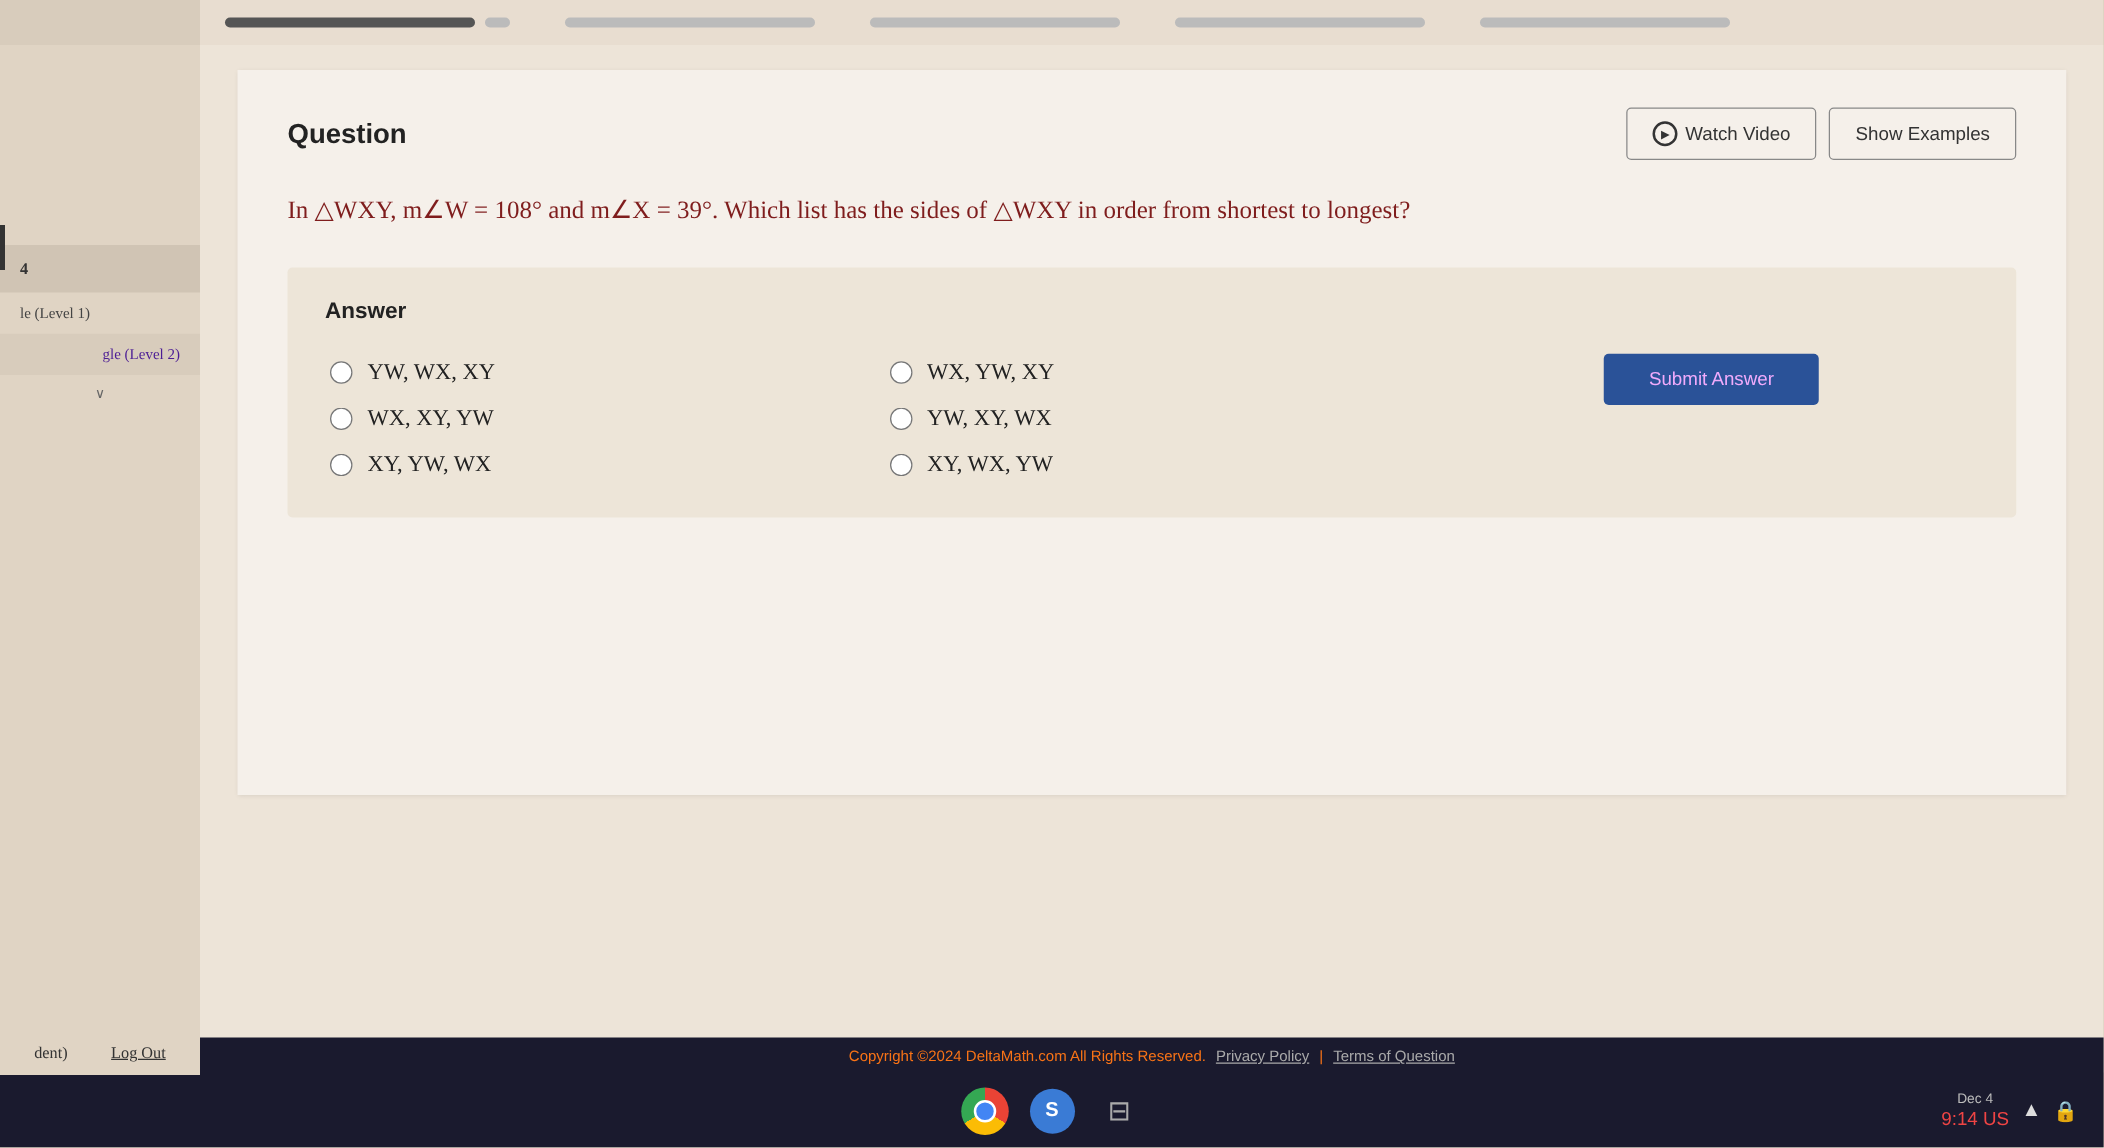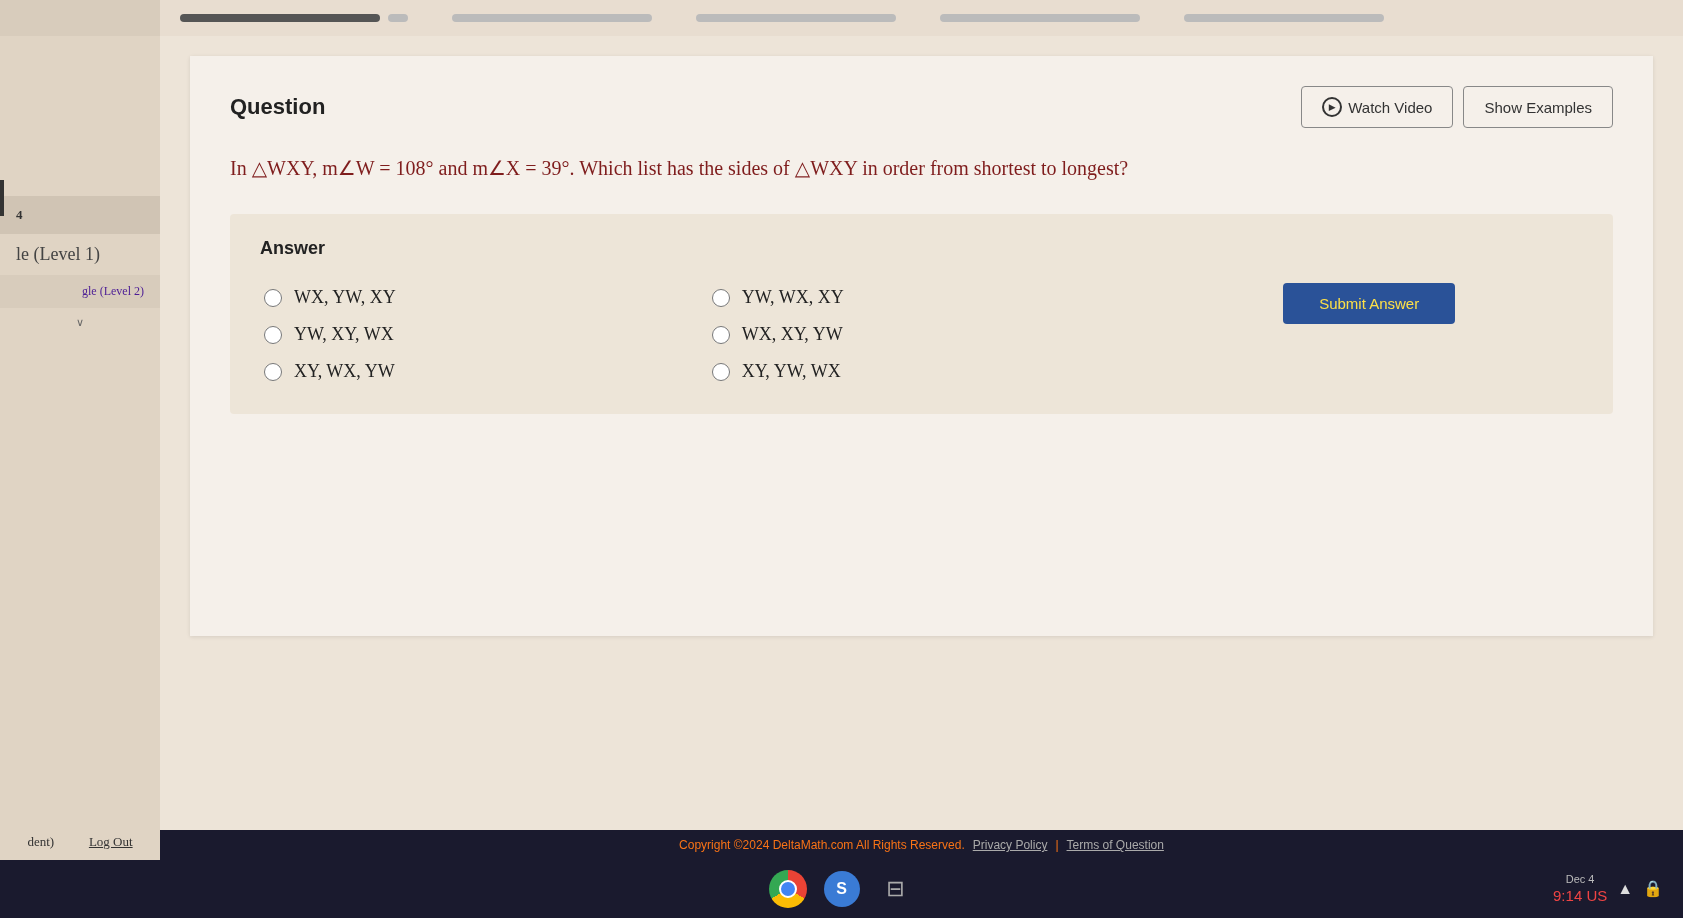--- a/index.html
+++ b/index.html
@@ -20,21 +20,21 @@
       cursor: pointer;
       line-height: 1.4;
     }
 
     .sidebar-item.active {
       background: #d0c4b4;
       font-weight: bold;
     }
 
     .sidebar-item-level1 {
-      font-size: 18px;
+      font-size: 12px;
       color: #444;
       padding: 8px 16px;
     }
 
     .sidebar-item-level2 {
       font-size: 12px;
       color: #4c1d95;
       padding: 8px 16px;
       background: #d8ccbc;
       text-align: right;
@@ -211,21 +211,21 @@
     .submit-col {
       display: flex;
       justify-content: center;
       align-items: flex-start;
       padding-top: 4px;
     }
 
     .btn-submit {
       padding: 12px 36px;
       background: #2a5298;
-      color: #fde047;
+      color: #f0abfc;
       border: none;
       border-radius: 4px;
       font-size: 15px;
       cursor: pointer;
       font-family: Arial, sans-serif;
       white-space: nowrap;
     }
 
     .footer-text {
       font-size: 12px;
@@ -424,51 +424,51 @@
         </button>
       </div>
     </div>
 
     <div class="question-text">In △WXY, m∠W = 108° and m∠X = 39°. Which list has the sides of △WXY in order from shortest to longest?</div>
 
     <div class="answer-section">
       <div class="answer-label">Answer</div>
 
       <div class="answer-grid">
+
+        <div>
+          <label class="answer-option">
+            <input type="radio" name="answer" value="opt1" style="">
+            <span>YW, WX, XY</span>
+          </label>
+          <label class="answer-option">
+            <input type="radio" name="answer" value="opt2" style="">
+            <span>WX, XY, YW</span>
+          </label>
+          <label class="answer-option">
+            <input type="radio" name="answer" value="opt3" style="">
+            <span>XY, YW, WX</span>
+          </label>
+        </div>
 
         <div>
           <label class="answer-option">
             <input type="radio" name="answer" value="opt4" style="">
             <span>WX, YW, XY</span>
           </label>
           <label class="answer-option">
             <input type="radio" name="answer" value="opt5" style="">
             <span>YW, XY, WX</span>
           </label>
           <label class="answer-option">
             <input type="radio" name="answer" value="opt6" style="">
             <span>XY, WX, YW</span>
           </label>
         </div>
 
-        <div>
-          <label class="answer-option">
-            <input type="radio" name="answer" value="opt1" style="">
-            <span>YW, WX, XY</span>
-          </label>
-          <label class="answer-option">
-            <input type="radio" name="answer" value="opt2" style="">
-            <span>WX, XY, YW</span>
-          </label>
-          <label class="answer-option">
-            <input type="radio" name="answer" value="opt3" style="">
-            <span>XY, YW, WX</span>
-          </label>
-        </div>
-
         <div class="submit-col">
           <button class="btn-submit">Submit Answer</button>
         </div>
       </div>
     </div>
   </div>
 </div>
 
 <div style="position:absolute; left:160px; bottom:58px; right:0; height:30px; background:#1a1a2e; display:flex; align-items:center; justify-content:center; gap:8px;">
   <span class="footer-text">Copyright ©2024 DeltaMath.com All Rights Reserved.</span>

